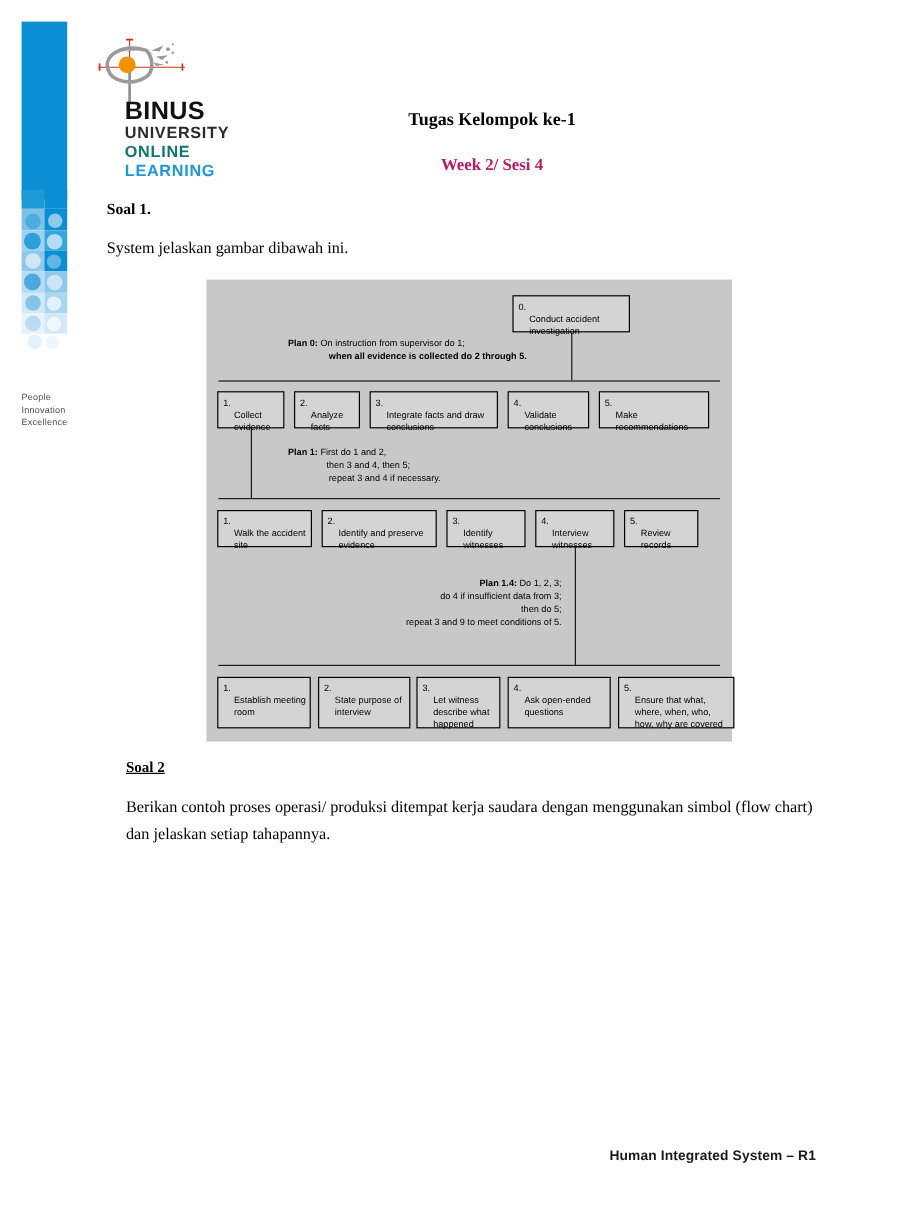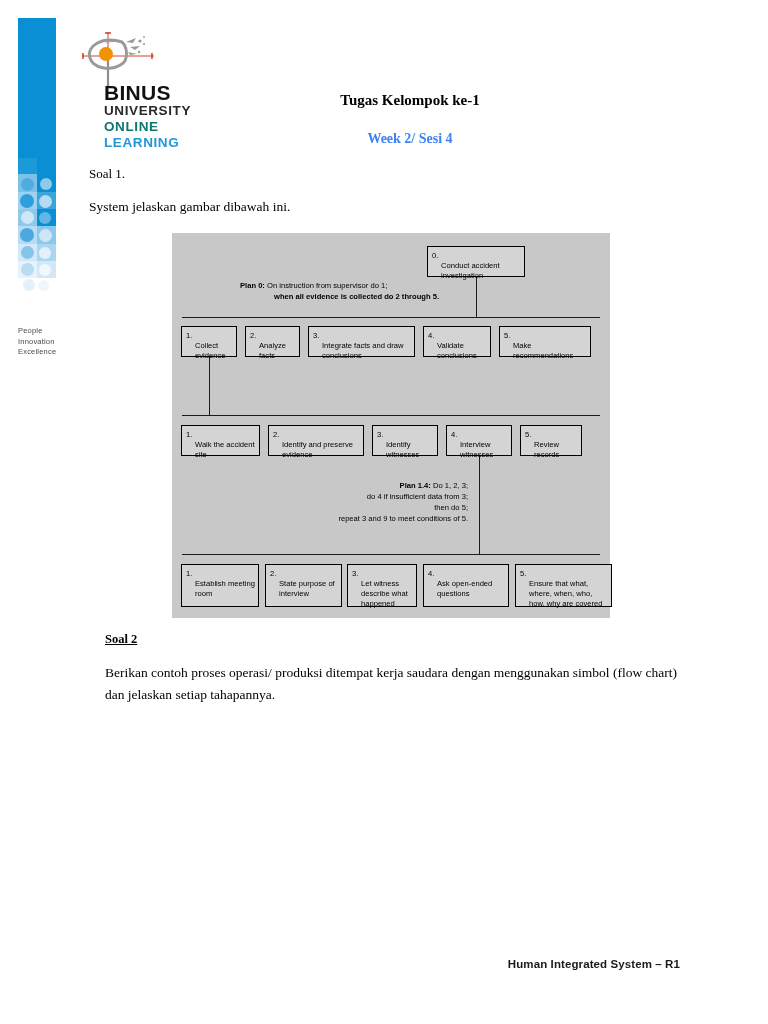--- a/index.html
+++ b/index.html
@@ -92,29 +92,29 @@
     color: #000;
   }
   #doc-subtitle {
     position: absolute;
     left: 210px;
     top: 131px;
     width: 400px;
     text-align: center;
     font-size: 14px;
     font-weight: bold;
-    color: #3b82f6;
+    color: #be185d;
   }
 
   #soal1-heading {
     position: absolute;
     left: 89px;
     top: 166px;
     font-size: 13px;
-    font-weight: normal;
+    font-weight: bold;
     color: #000;
   }
   #soal1-prompt {
     position: absolute;
     left: 89px;
     top: 199px;
     font-size: 13.5px;
     color: #000;
   }
 
@@ -304,20 +304,26 @@
     <span class="num">4.</span>
     <span class="body">Validate conclusions</span>
   </div>
   <div class="task-box" style="left:327px; top:93px; width:92px; height:31px;">
     <span class="num">5.</span>
     <span class="body">Make recommendations</span>
   </div>
 
   <div class="connector" style="left:37px; top:124px; height:58px;"></div>
 
+  <div class="plan-note" style="left:68px; top:138px; width:230px;">
+    <b>Plan 1:</b>
+    <span>First do 1 and 2,</span><br>
+    <span style="display:inline-block;padding-left:32px;">then 3 and 4, then 5;</span><br>
+    <span style="display:inline-block;padding-left:34px;">repeat 3 and 4 if necessary.</span>
+  </div>
 
   <div class="divider" style="left:10px; top:182px; width:418px;"></div>
 
   <div class="task-box" style="left:9px;   top:192px; width:79px; height:31px;">
     <span class="num">1.</span>
     <span class="body">Walk the accident site</span>
   </div>
   <div class="task-box" style="left:96px;  top:192px; width:96px; height:31px;">
     <span class="num">2.</span>
     <span class="body">Identify and preserve evidence</span>

